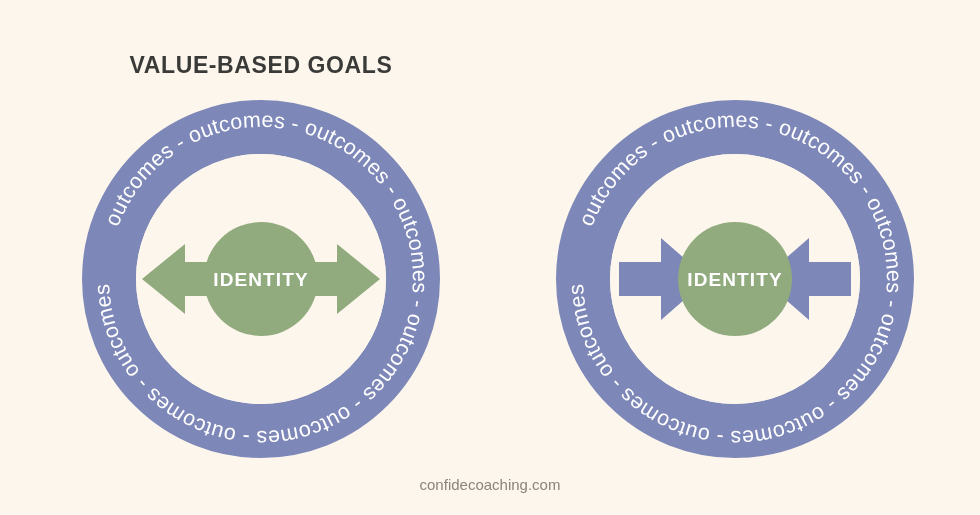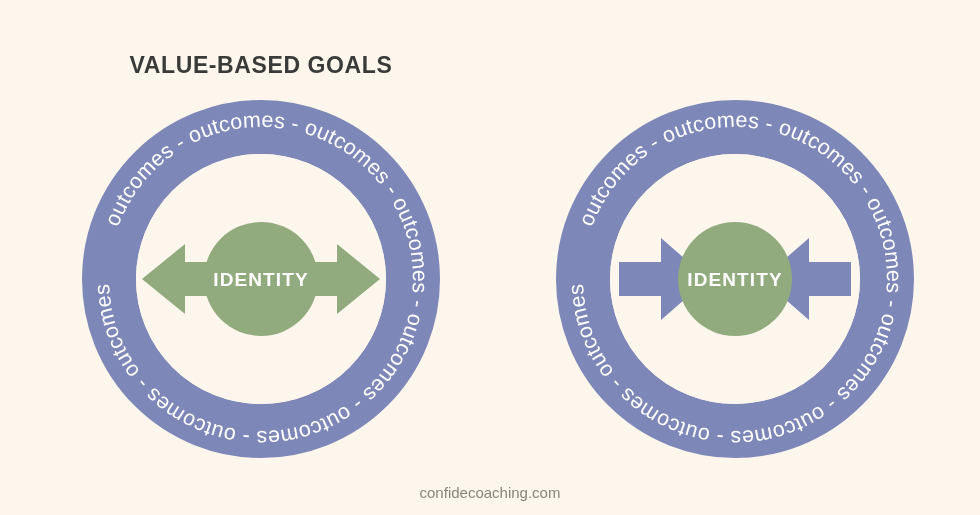--- a/index.html
+++ b/index.html
@@ -70,21 +70,21 @@
     font-family: "Liberation Sans", sans-serif;
     font-size: 19px;
     font-weight: bold;
     fill: #ffffff;
     letter-spacing: 1.1px;
   }
 
   .footer {
     position: absolute;
     left: 0;
-    bottom: 14px;
+    bottom: 22px;
     width: 100%;
     text-align: center;
     font-size: 15px;
     color: #8a857c;
     font-family: "Liberation Sans", sans-serif;
   }
 </style>
 </head>
 <body style="background: rgb(253, 246, 236);">
 

